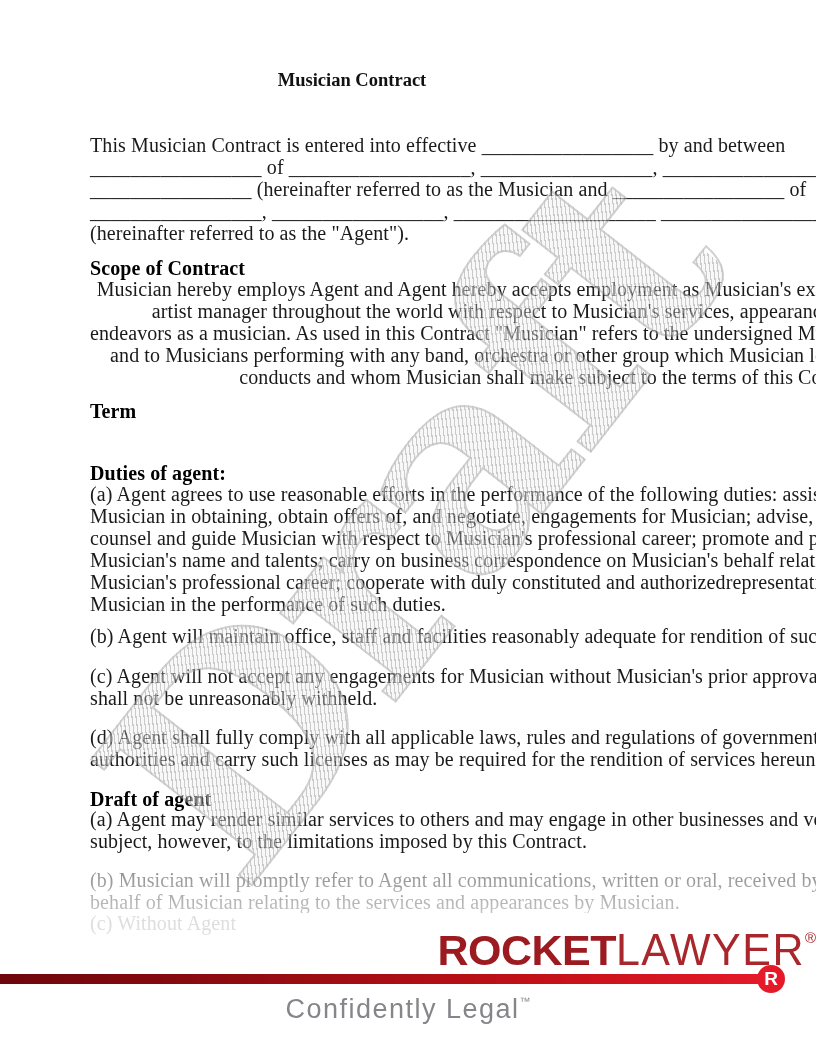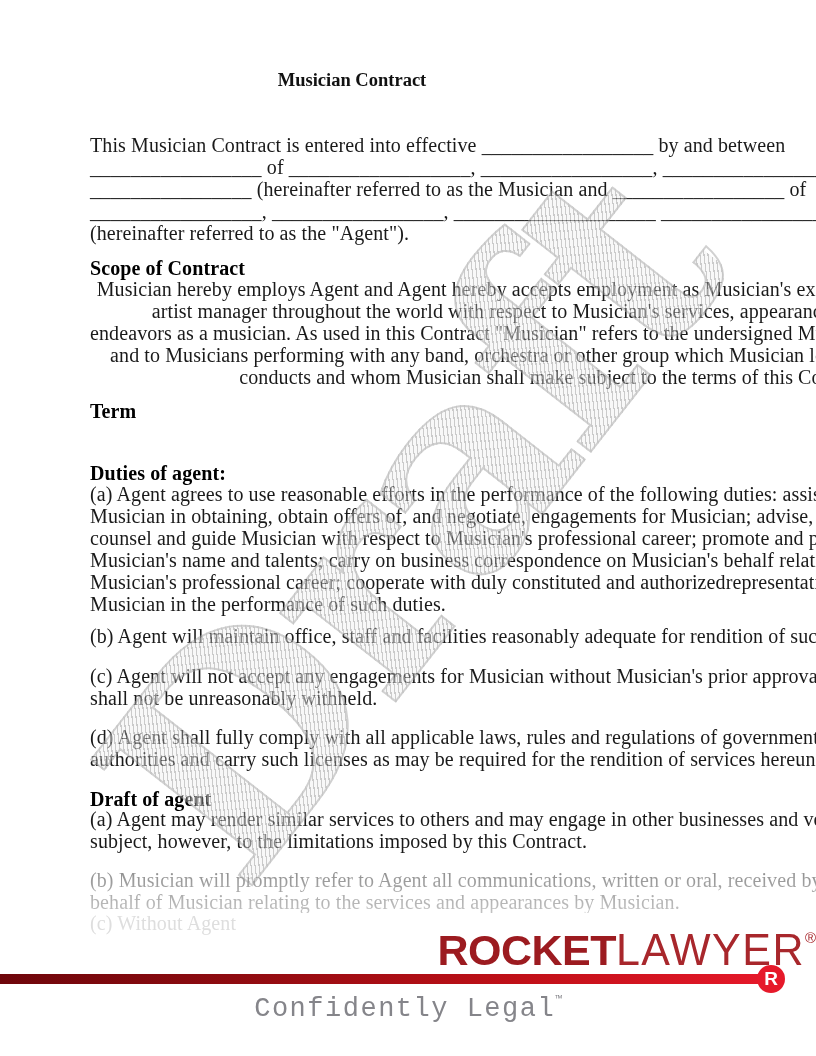--- a/index.html
+++ b/index.html
@@ -96,21 +96,21 @@
     background: #e6192a;
     color: #ffffff;
     font-family: "Liberation Sans", sans-serif;
     font-size: 19px; font-weight: 800;
     display: flex; align-items: center; justify-content: center;
     z-index: 7;
   }
   .tagline {
     position: absolute; top: 994px; left: 0; width: 816px;
     text-align: center;
-    font-family: Liberation Mono, monospace;
+    font-family: Liberation Sans, sans-serif;
     font-size: 27px; font-weight: 400; letter-spacing: 1.5px;
     color: #85858a;
   }
   .tagline .tm { font-size: 11px; vertical-align: 13px; letter-spacing: 0; }
 </style>
 </head>
 <body>
 
 <div class="page">
 

